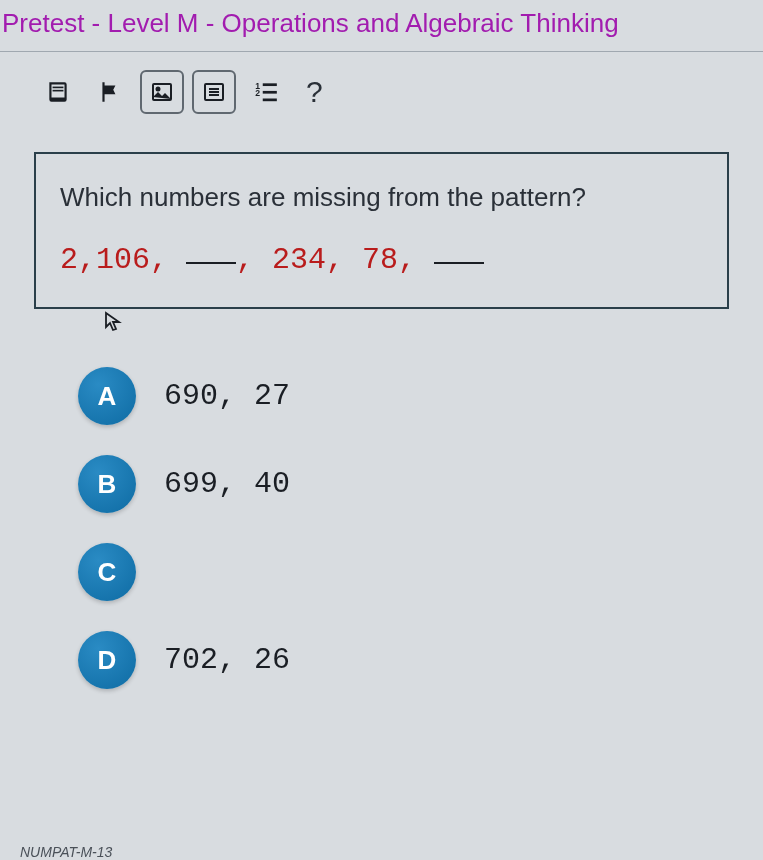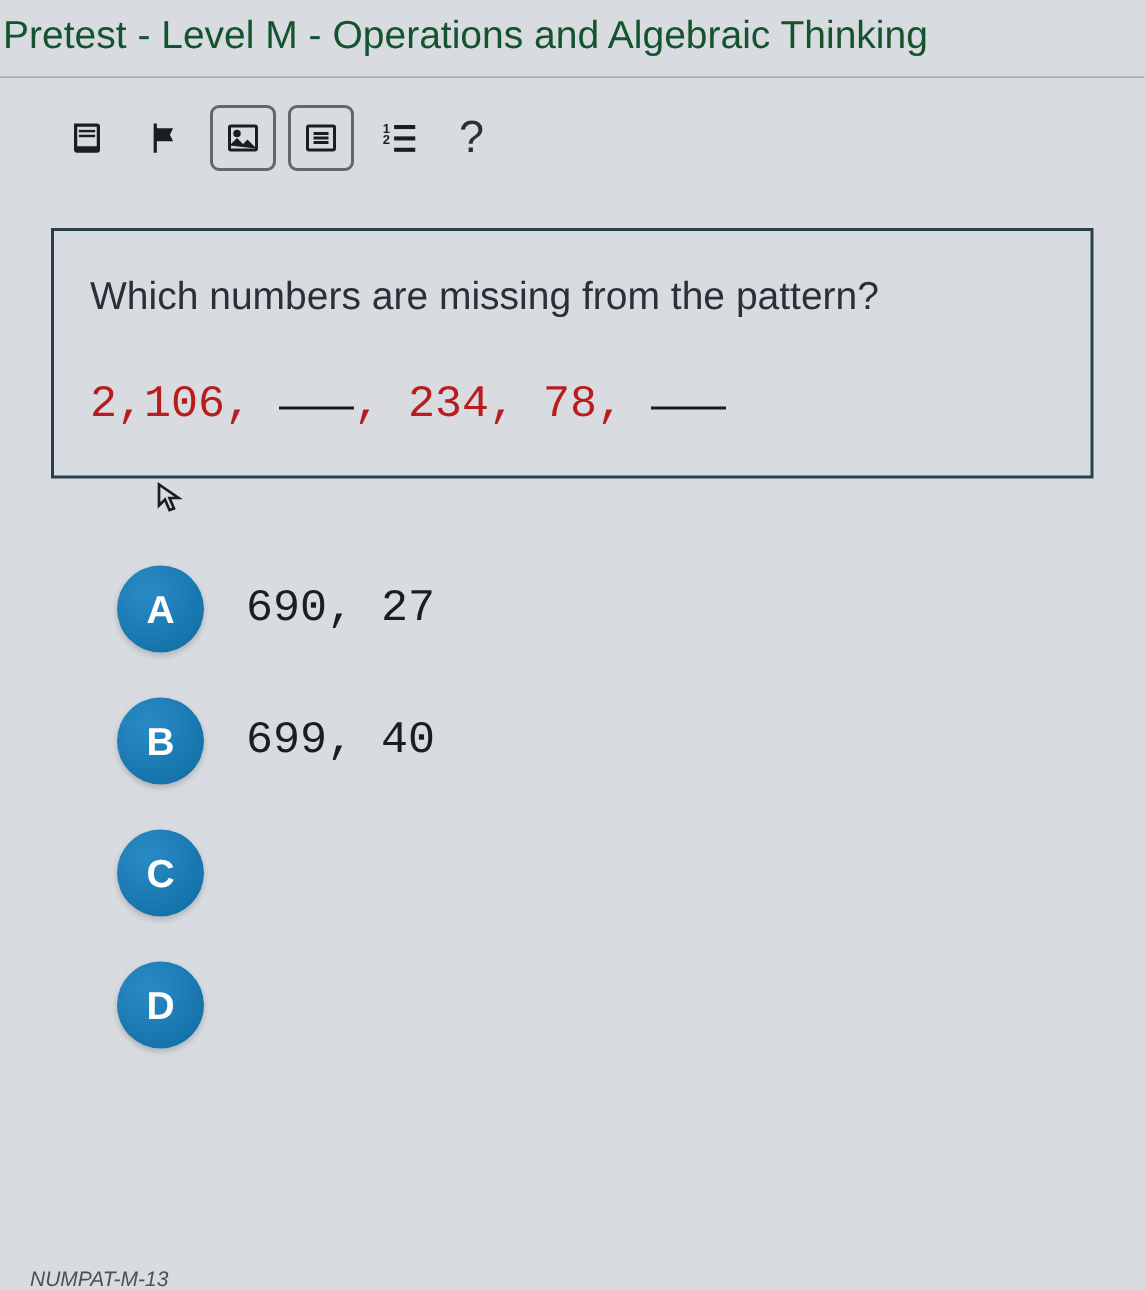--- a/index.html
+++ b/index.html
@@ -14,21 +14,21 @@
       height: 860px;
       overflow: hidden;
     }
     .header {
       padding: 8px 0 12px 0;
       border-bottom: 1px solid #a0a8b0;
     }
     .page-title {
       font-size: 26px;
       font-weight: normal;
-      color: #14532d;
+      color: #a21caf;
       padding-left: 2px;
       white-space: nowrap;
     }
     .toolbar {
       display: flex;
       align-items: center;
       gap: 8px;
       padding: 18px 0 18px 36px;
     }
     .tool-icon {
@@ -48,21 +48,21 @@
       margin: 20px 34px 0 34px;
     }
     .question-box {
       border: 2px solid #2a3f4a;
       padding: 28px 24px 30px 24px;
       background: #d8dce0;
     }
     .question-prompt {
       font-size: 26px;
       color: #2a3038;
-      margin-bottom: 40px;
+      margin-bottom: 30px;
     }
     .pattern-line {
       font-size: 30px;
       color: #b91c1c;
       font-family: Liberation Mono, monospace;
     }
     .blank {
       display: inline-block;
       border-bottom: 2px solid #1a1e24;
       width: 50px;
@@ -187,17 +187,18 @@
     </div>
     <div class="answer-row">
       <div class="answer-letter">B</div>
       <div class="answer-text">699, 40</div>
     </div>
     <div class="answer-row">
       <div class="answer-letter">C</div>
     </div>
     <div class="answer-row">
       <div class="answer-letter">D</div>
+      <div class="answer-text">702, 26</div>
     </div>
   </div>
 </div>
 
 <div class="footer-id">NUMPAT-M-13</div>
 
 </body></html>

